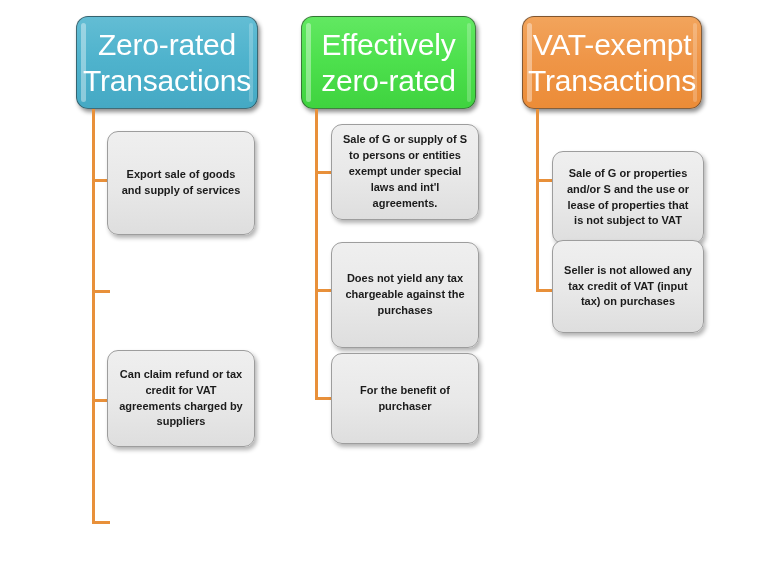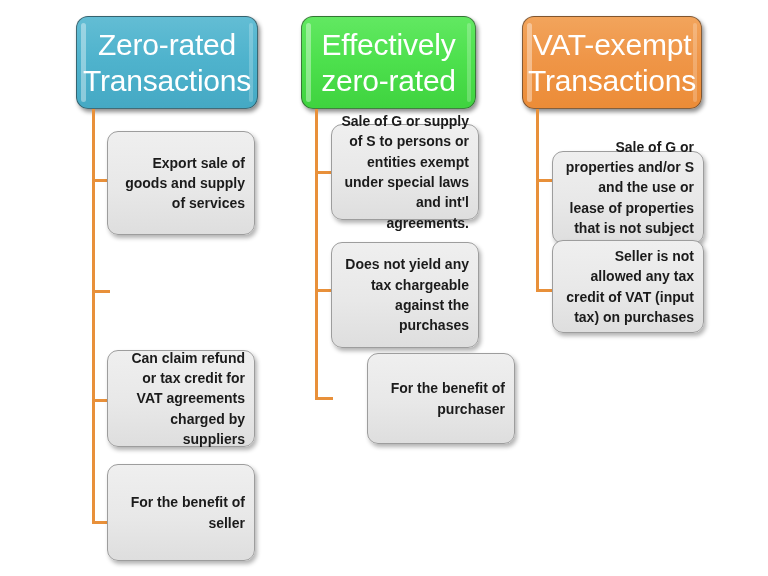--- a/index.html
+++ b/index.html
@@ -82,24 +82,24 @@
   .item-box {
     position: absolute;
     box-sizing: border-box;
     border-radius: 11px;
     background: linear-gradient(180deg, #efefef 0%, #e8e8e8 55%, #dedede 100%);
     border: 1px solid #9d9d9d;
     box-shadow: 2px 3px 4px rgba(0,0,0,0.30);
     display: flex;
     align-items: center;
     justify-content: center;
-    text-align: right;
+    text-align: center;
     padding: 4px 9px;
     color: #1b1b1b;
-    font-size: 14px;
+    font-size: 11px;
     font-weight: bold;
     line-height: 1.45;
     font-family: "Liberation Sans", sans-serif;
   }
   .item-box .item-label { display: block; }
 </style>
 </head>
 <body>
 
 <div id="canvas">
@@ -113,40 +113,37 @@
   <div class="conn-h" style="left:92px; top:290px; width:18px;"></div>
   <div class="conn-h" style="left:92px; top:399px; width:18px;"></div>
   <div class="conn-h" style="left:92px; top:521px; width:18px;"></div>
 
   <div class="item-box" style="left:107px; top:131px; width:148px; height:104px;">
     <span class="item-label">Export sale of goods and supply of services</span>
   </div>
   <div class="item-box" style="left:107px; top:350px; width:148px; height:97px;">
     <span class="item-label">Can claim refund or tax credit for VAT agreements charged by suppliers</span>
   </div>
-  <div class="item-box" style="left:107px; top:464px; width:148px; height:97px;">
-    <span class="item-label">For the benefit of seller</span>
-  </div>
 
   <div class="cat-box" id="cat-1">
     <span class="cat-label">Effectively zero-rated</span>
   </div>
 
   <div class="conn-v" style="left:315px; top:109px; height:291px;"></div>
   <div class="conn-h" style="left:315px; top:171px; width:18px;"></div>
   <div class="conn-h" style="left:315px; top:289px; width:18px;"></div>
   <div class="conn-h" style="left:315px; top:397px; width:18px;"></div>
 
   <div class="item-box" style="left:331px; top:124px; width:148px; height:96px;">
     <span class="item-label">Sale of G or supply of S to persons or entities exempt under special laws and int'l agreements.</span>
   </div>
   <div class="item-box" style="left:331px; top:242px; width:148px; height:106px;">
     <span class="item-label">Does not yield any tax chargeable against the purchases</span>
   </div>
-  <div class="item-box" style="left:331px; top:353px; width:148px; height:91px;margin-left:36px;">
+  <div class="item-box" style="left:331px; top:353px; width:148px; height:91px;">
     <span class="item-label">For the benefit of purchaser</span>
   </div>
 
   <div class="cat-box" id="cat-2">
     <span class="cat-label">VAT-exempt Transactions</span>
   </div>
 
   <div class="conn-v" style="left:536px; top:109px; height:183px;"></div>
   <div class="conn-h" style="left:536px; top:179px; width:18px;"></div>
   <div class="conn-h" style="left:536px; top:289px; width:18px;"></div>

